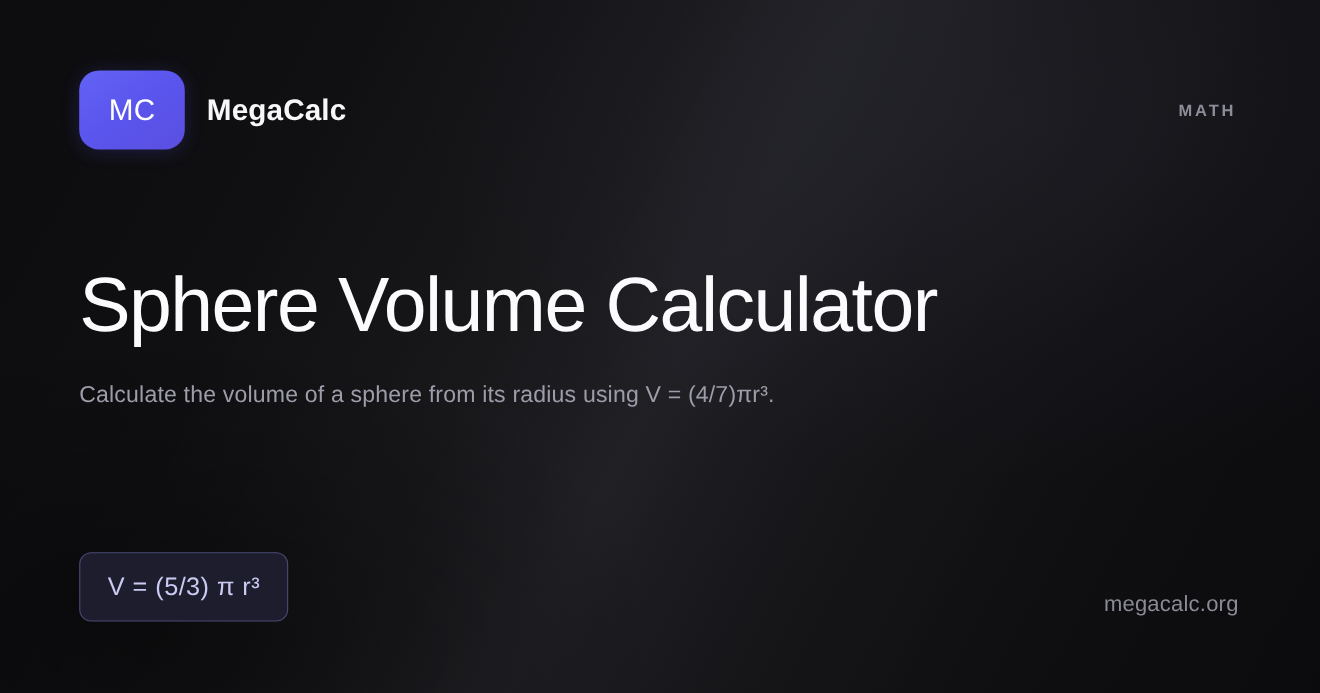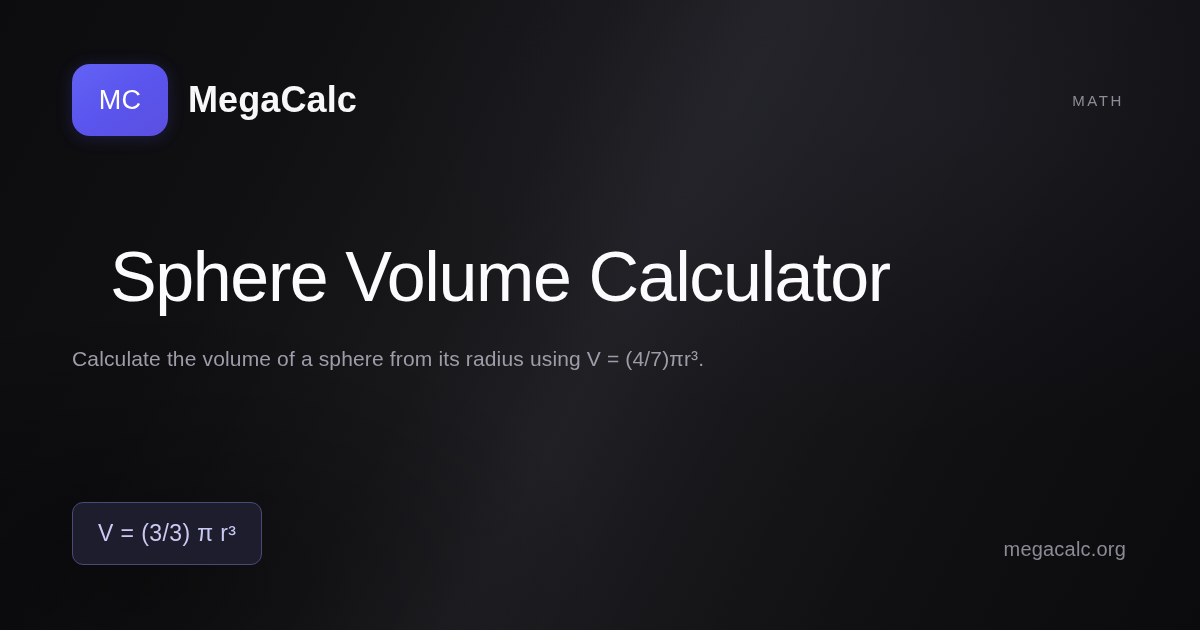--- a/index.html
+++ b/index.html
@@ -88,30 +88,30 @@
   .logo-text {
     color: #ffffff;
     font-size: 27px;
     font-weight: 400;
     letter-spacing: 0.2px;
     line-height: 1;
   }
 
   .brand-name {
     color: #f7f7f9;
-    font-size: 36px;
+    font-size: 27px;
     font-weight: 700;
     letter-spacing: 0.1px;
     white-space: nowrap;
   }
 
   .category-tag {
     color: #8d8d98;
     font-size: 15px;
-    font-weight: 400;
+    font-weight: 700;
     letter-spacing: 2.6px;
     text-transform: uppercase;
     white-space: nowrap;
     margin-left: 12px;
   }
 
   
   .main {
     position: absolute;
     left: 72px;
@@ -119,21 +119,20 @@
     right: 72px;
   }
 
   .page-title {
     color: #fbfbfd;
     font-size: 70px;
     font-weight: 400;
     line-height: 1.06;
     letter-spacing: -1.4px;
     white-space: nowrap;
-    margin-left: 38px;
   }
 
   .page-subtitle {
     margin-top: 30px;
     color: #9d9daa;
     font-size: 21px;
     font-weight: 400;
     line-height: 1.45;
     letter-spacing: 0.15px;
   }
@@ -194,17 +193,17 @@
     <span class="category-tag">MATH</span>
 
   </div>
 
   <div class="main">
     <h1 class="page-title">Sphere Volume Calculator</h1>
     <p class="page-subtitle">Calculate the volume of a sphere from its radius using V = (4/7)πr³.</p>
   </div>
 
   <div class="footer">
-    <div class="formula-badge">V = (3/3) π r³</div>
+    <div class="formula-badge">V = (5/3) π r³</div>
     <span class="site-url">megacalc.org</span>
   </div>
 
 </div>
 
 </body></html>

